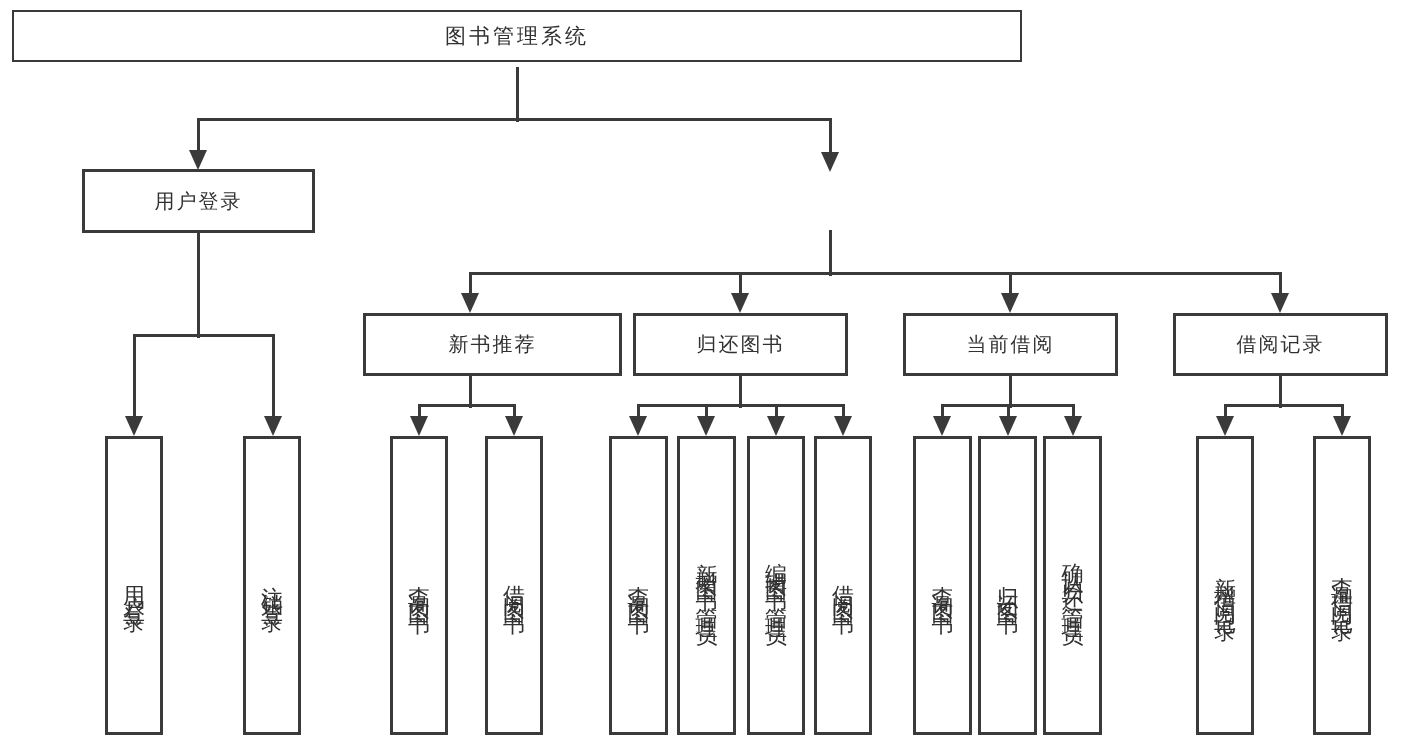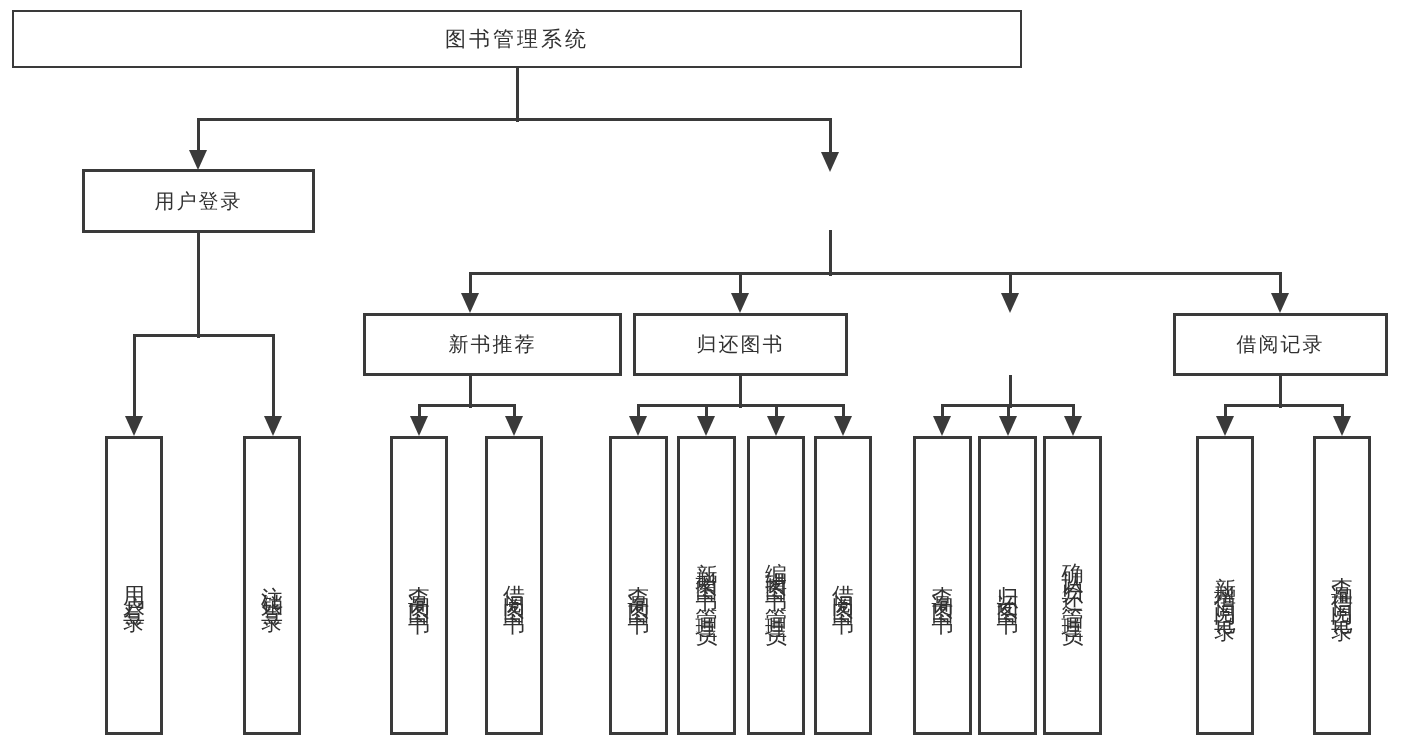--- a/index.html
+++ b/index.html
@@ -83,33 +83,36 @@
       <div class="carrow" style="left: 697px; top: 416px; border-top-color: rgb(58, 58, 58);"></div>
       <div class="carrow" style="left: 767px; top: 416px; border-top-color: rgb(58, 58, 58);"></div>
       <div class="carrow" style="left: 834px; top: 416px; border-top-color: rgb(58, 58, 58);"></div>
       <div class="carrow" style="left: 933px; top: 416px; border-top-color: rgb(58, 58, 58);"></div>
       <div class="carrow" style="left: 999px; top: 416px; border-top-color: rgb(58, 58, 58);"></div>
       <div class="carrow" style="left: 1064px; top: 416px; border-top-color: rgb(58, 58, 58);"></div>
       <div class="carrow" style="left: 1216px; top: 416px; border-top-color: rgb(58, 58, 58);"></div>
       <div class="carrow" style="left: 1333px; top: 416px; border-top-color: rgb(58, 58, 58);"></div>
     </div>
 
-  <div class="node h root" style="left:12px;top:10px;width:1010px;height:58px">
+  <div class="node h root" style="left:12px;top:10px;width:1010px;height:52px">
     <span class="t">图书管理系统</span>
   </div>
 
   <div class="node h" style="left:82px;top:169px;width:233px;height:64px">
     <span class="t">用户登录</span>
   </div>
 
   <div class="node h" style="left:363px;top:313px;width:259px;height:63px">
     <span class="t">新书推荐</span>
   </div>
   <div class="node h" style="left:633px;top:313px;width:215px;height:63px">
     <span class="t">归还图书</span>
+  </div>
+  <div class="node h" style="left:903px;top:313px;width:215px;height:63px">
+    <span class="t">当前借阅</span>
   </div>
   <div class="node h" style="left:1173px;top:313px;width:215px;height:63px">
     <span class="t">借阅记录</span>
   </div>
 
   <div class="node v" style="left:105px;top:436px;width:58px;height:299px">
     <span class="t">用户登录</span>
   </div>
   <div class="node v" style="left:243px;top:436px;width:58px;height:299px">
     <span class="t">注销登录</span>

